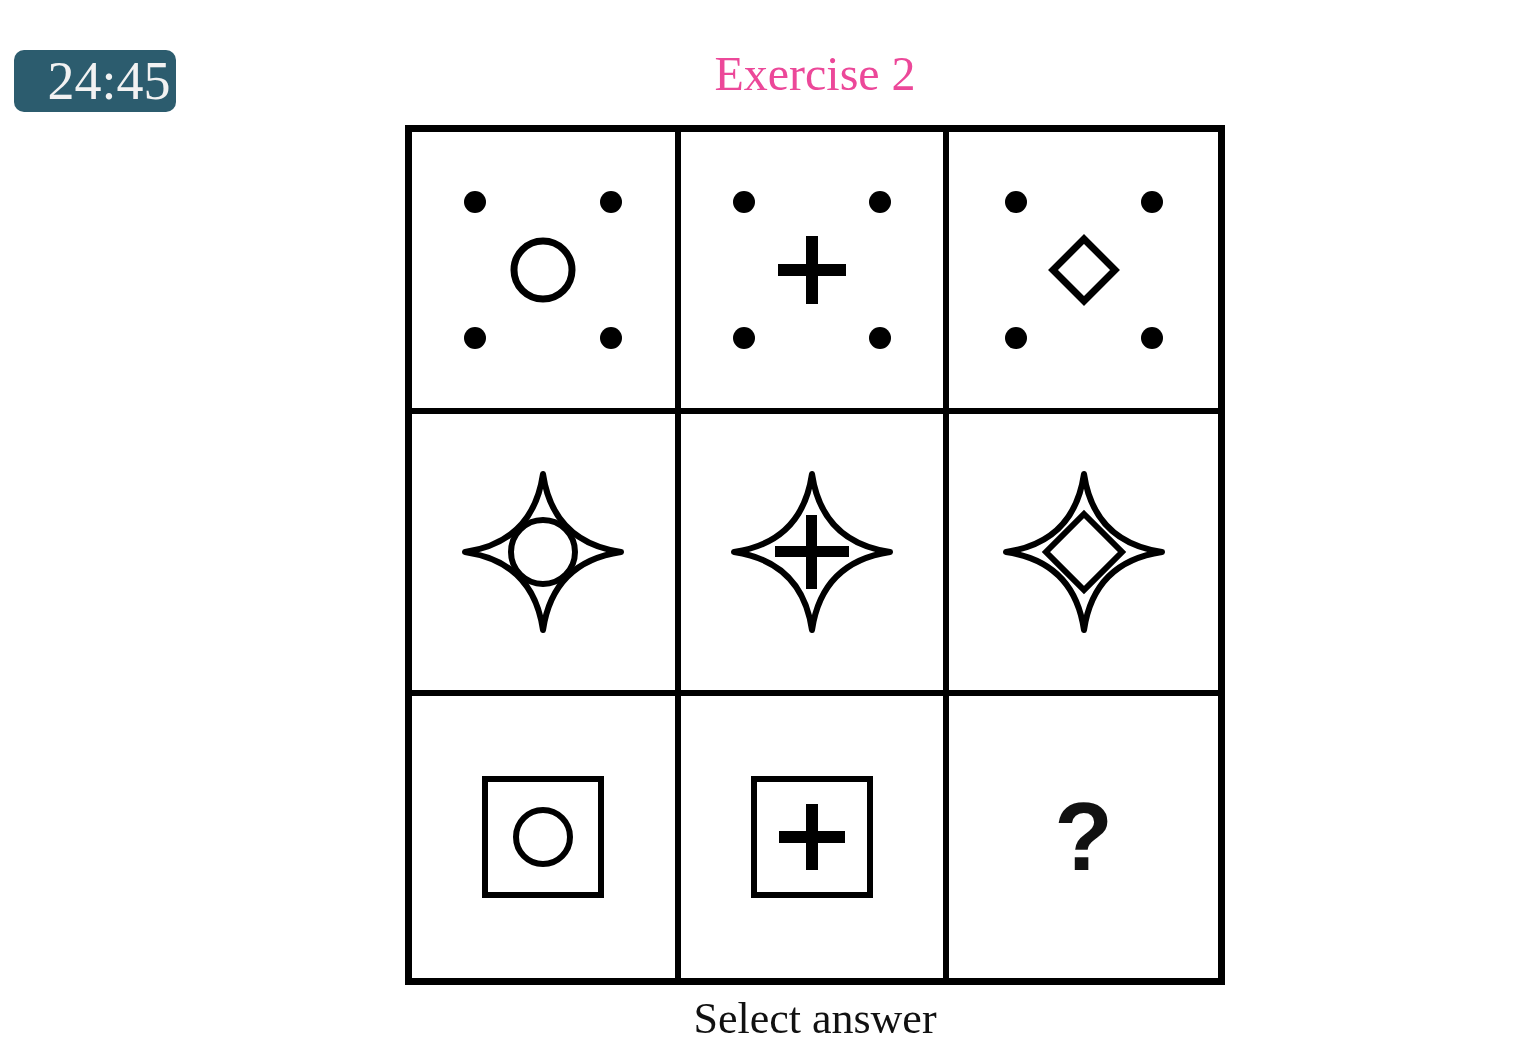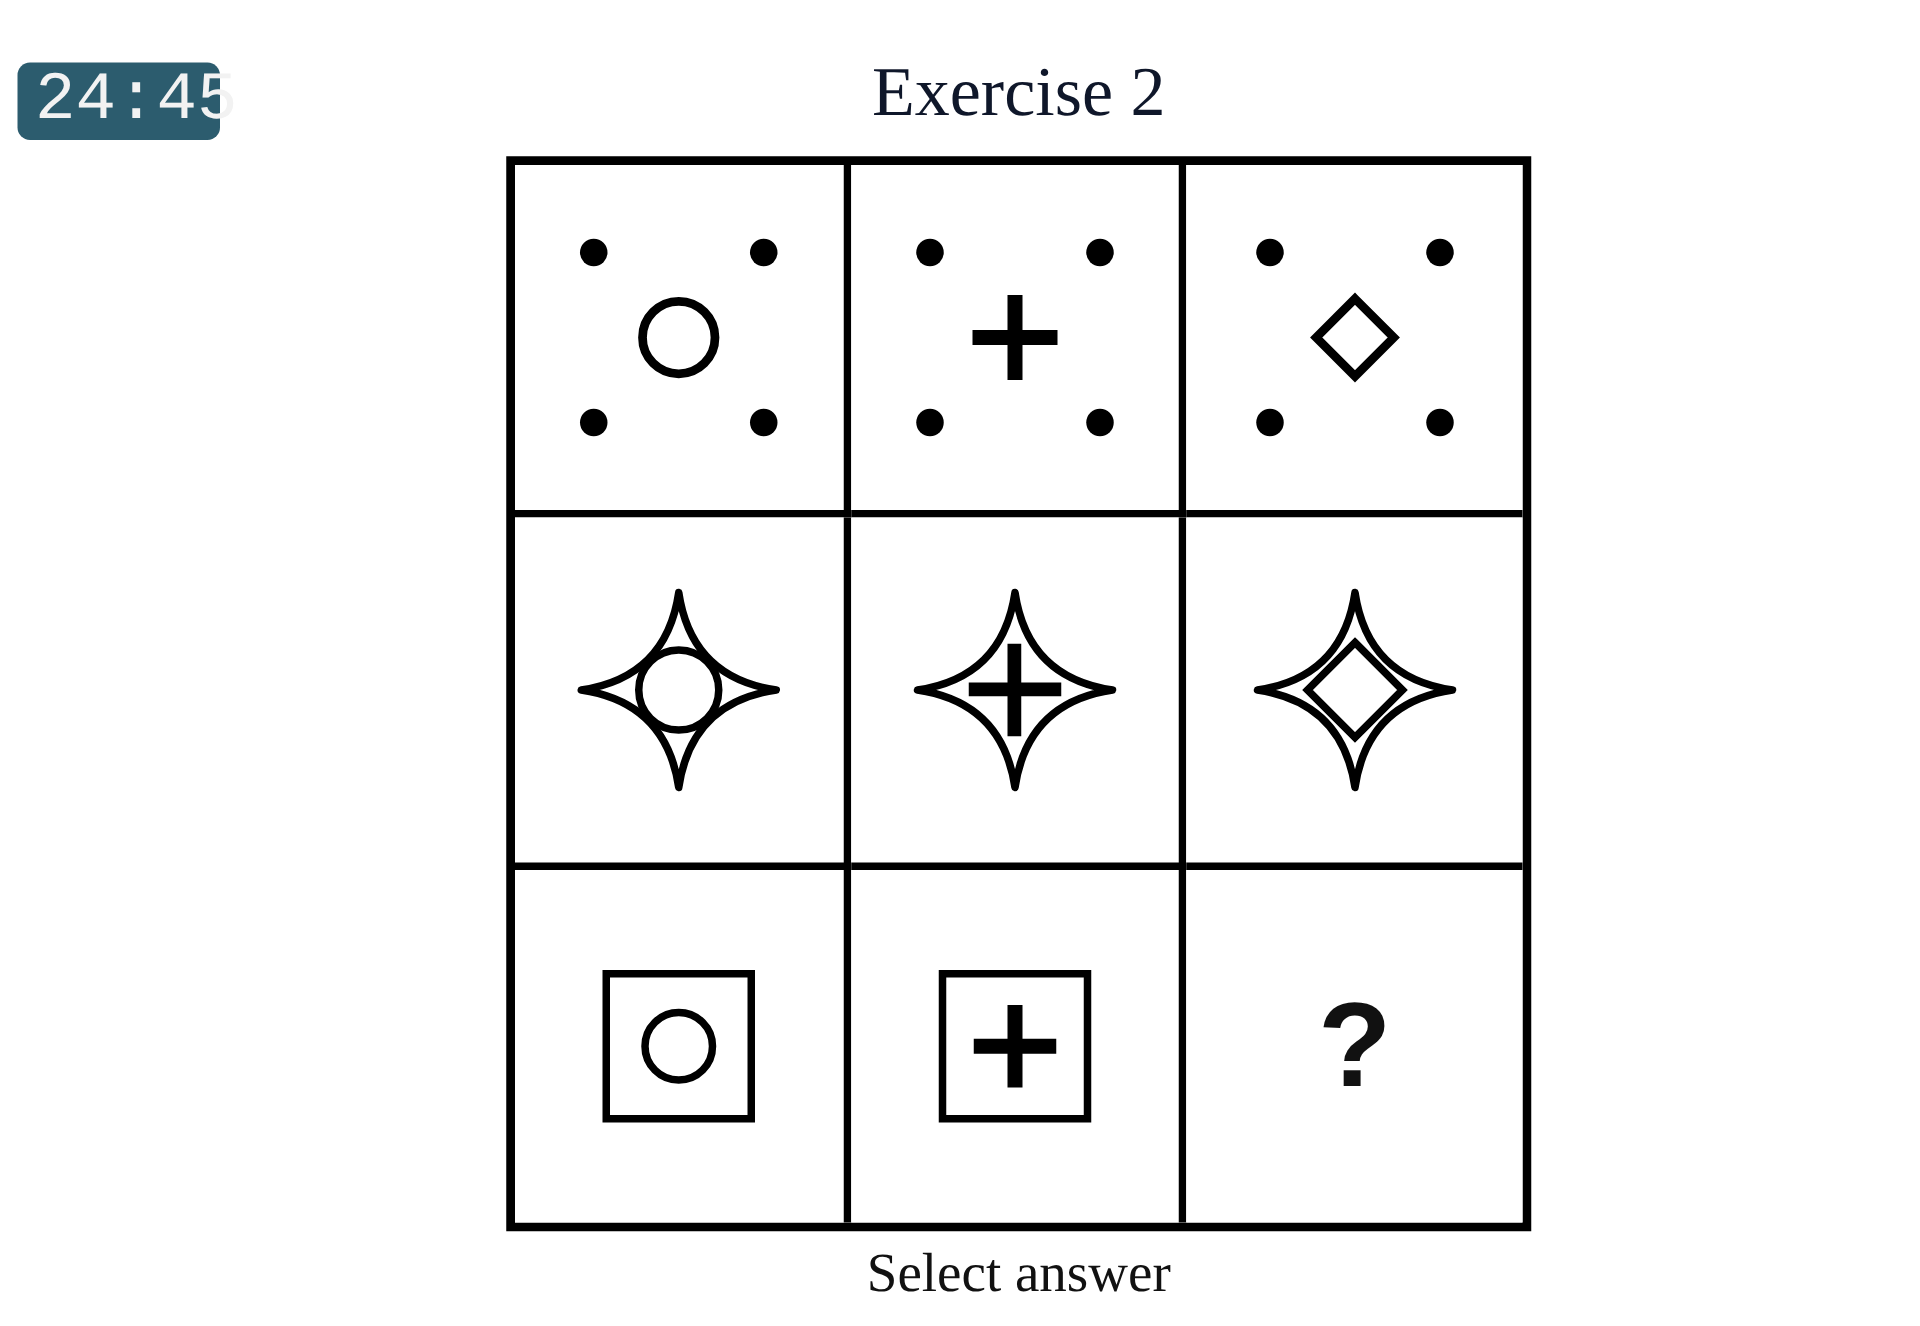--- a/index.html
+++ b/index.html
@@ -26,39 +26,39 @@
     height: 62px;
     background: #2c5c6e;
     border-radius: 10px;
     display: flex;
     align-items: center;
     justify-content: center;
     box-sizing: border-box;
   }
   #timer-badge .timer-text {
     color: #f2f2f2;
-    font-family: Liberation Mono, monospace;
+    font-family: Liberation Serif, serif;
     font-size: 54px;
     line-height: 54px;
     letter-spacing: 0px;
     white-space: nowrap;
     margin-left: 28px;
   }
 
   
   #page-title {
     position: absolute;
     left: 405px;
     top: 46px;
     width: 820px;
     text-align: center;
-    font-size: 56px;
+    font-size: 48px;
     line-height: 56px;
     font-family: "Liberation Serif", "DejaVu Serif", serif;
-    color: #0f172a;
+    color: #ec4899;
   }
 
   
   #matrix-grid {
     position: absolute;
     left: 405px;
     top: 125px;
     width: 820px;
     height: 860px;
     box-sizing: border-box;

